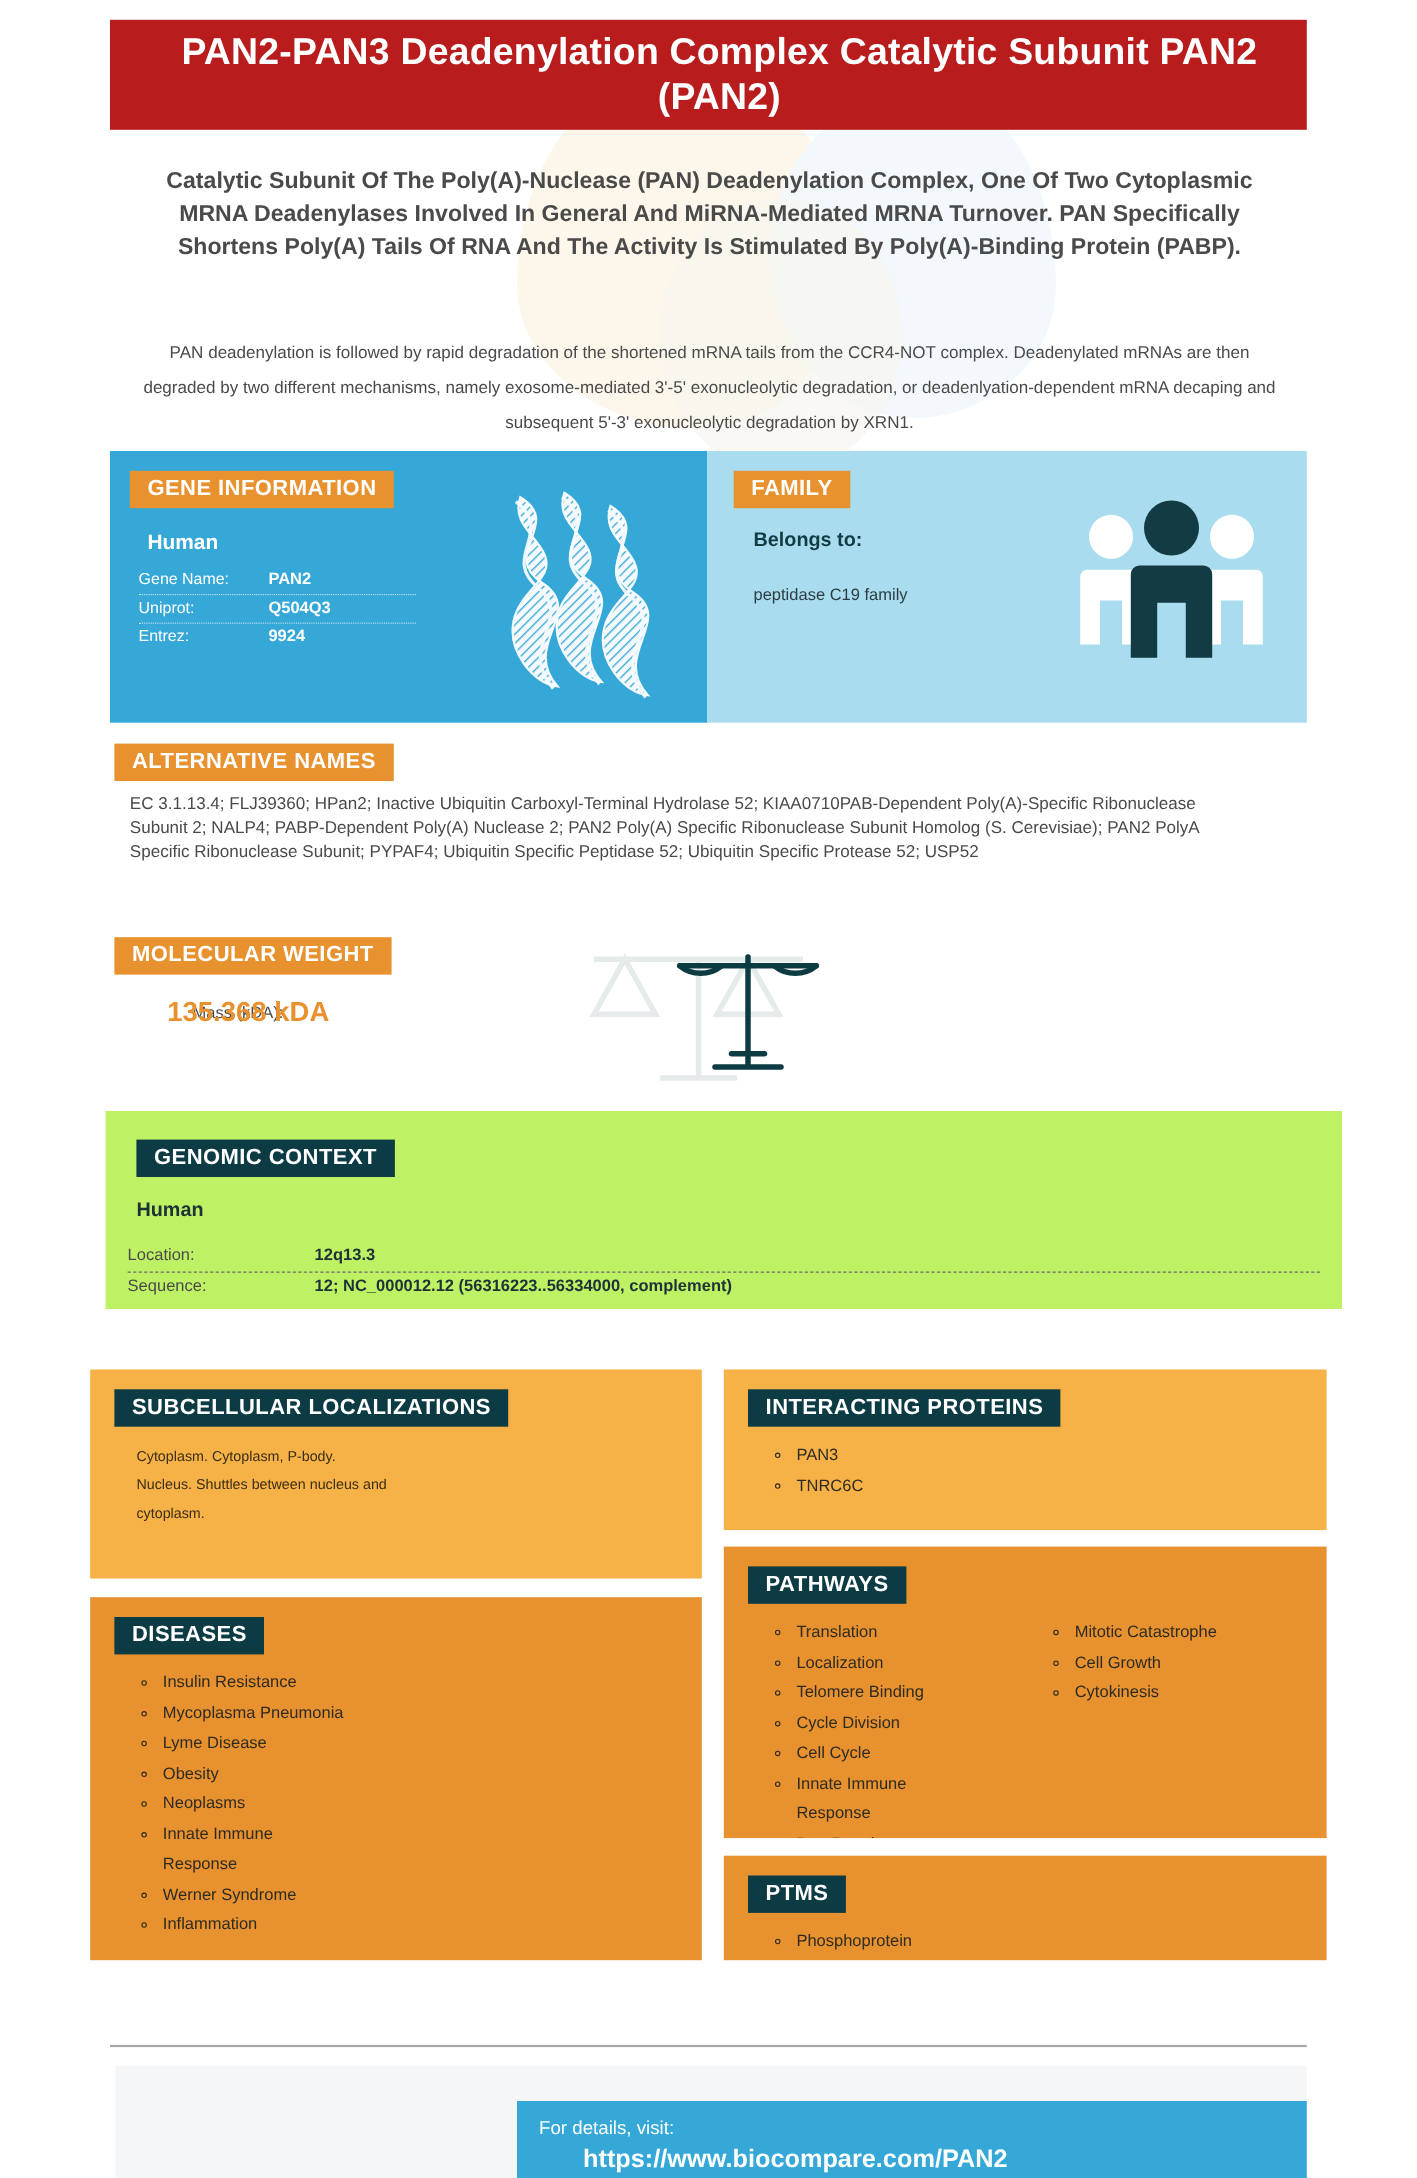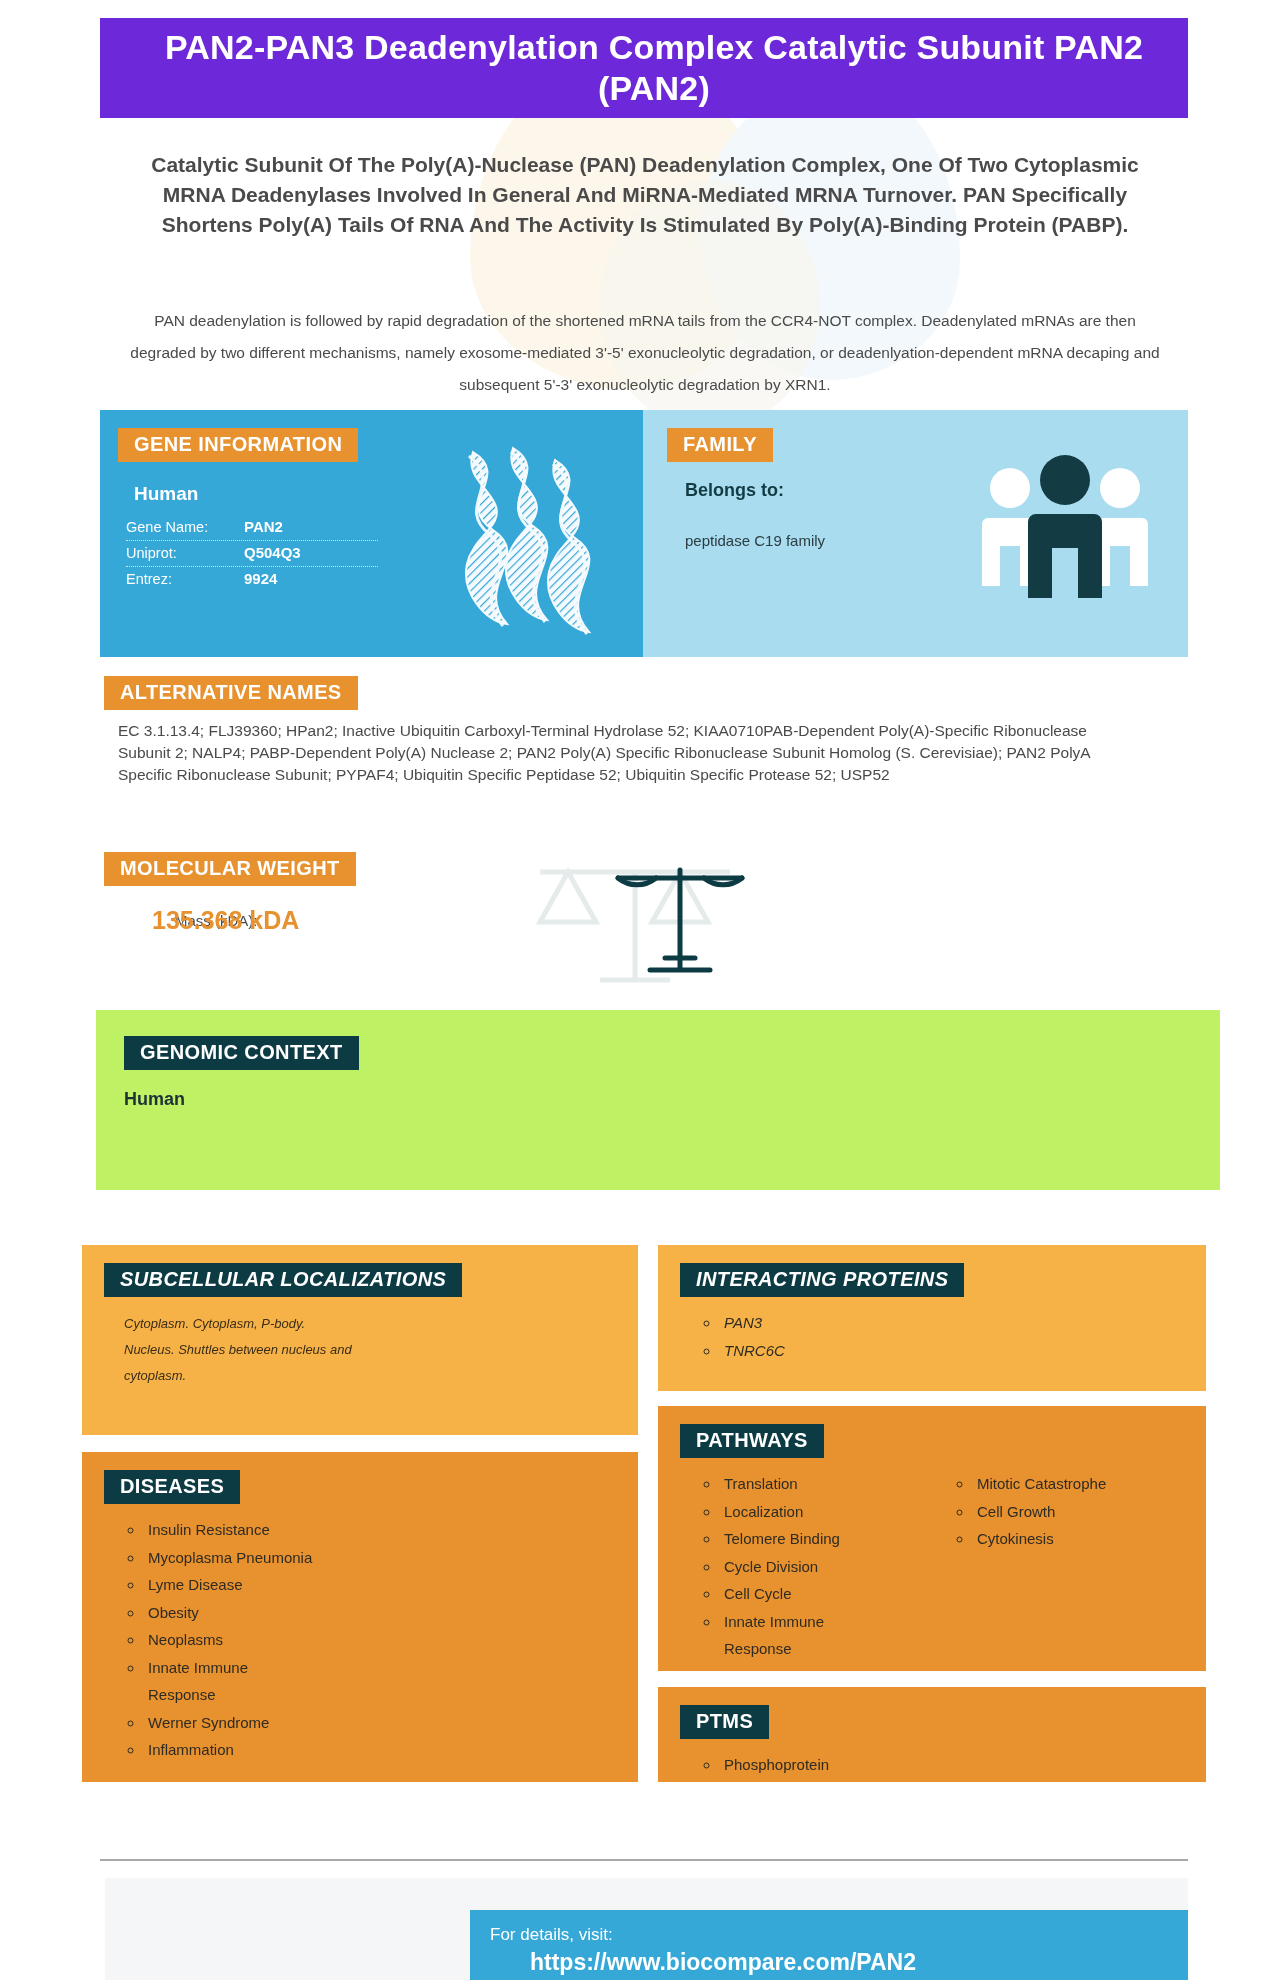--- a/index.html
+++ b/index.html
@@ -33,21 +33,21 @@
     position:absolute; left:600px; top:180px; width:220px; height:250px;
     background:#f7f5ef; border-radius:50%;
     opacity:.7;
   }
 
   .content { position:relative; z-index:2; }
 
   
   .title-banner {
     position:absolute; left:100px; top:18px; width:1088px; height:100px;
-    background:#6d28d9;
+    background:#b91c1c;
     display:flex; align-items:center; justify-content:center;
     text-align:center;
     padding-left:20px;
   }
   .title-banner h1 {
     margin:0; color:#ffffff; font-size:34px; line-height:41px;
     font-weight:bold; letter-spacing:.2px;
   }
 
   
@@ -152,21 +152,21 @@
   .gc-key { width:170px; font-size:15px; color:#4a4a4a; }
   .gc-val { font-size:15px; font-weight:bold; color:#1d3137; }
 
   
   .card { position:absolute; overflow:hidden; }
   .card .chip { position:absolute; left:22px; top:18px; }
   .card-body {
     position:absolute; left:0; top:58px; width:100%;
     padding:0 26px;
   }
-  .amber  { background:#f6b247;font-style:italic; }
+  .amber  { background:#f6b247; }
   .orange2{ background:#e8912f; }
 
   .card-text {
     font-size:13px; line-height:26px; color:#3b2d18;
     padding-left:16px; padding-top:8px;
   }
   ul.bullets {
     margin:6px 0 0 0; padding:0 0 0 36px; list-style:circle;
   }
   ul.bullets li {
@@ -310,20 +310,30 @@
         <path d="M8 16 A30 30 0 0 0 46 16"></path>
         <path d="M94 16 A30 30 0 0 0 132 16"></path>
         <line x1="40" y1="108" x2="100" y2="108"></line>
         <line x1="55" y1="96" x2="85" y2="96"></line>
       </g>
     </svg>
 
     <div class="genomic-panel">
       <span class="chip dark">GENOMIC CONTEXT</span>
       <div class="gc-species">Human</div>
+      <div class="gc-rows">
+        <div class="gc-row dashed">
+          <span class="gc-key">Location:</span>
+          <span class="gc-val">12q13.3</span>
+        </div>
+        <div class="gc-row">
+          <span class="gc-key">Sequence:</span>
+          <span class="gc-val">12; NC_000012.12 (56316223..56334000, complement)</span>
+        </div>
+      </div>
     </div>
 
     <div class="card amber" id="card-subcell">
       <span class="chip dark">SUBCELLULAR LOCALIZATIONS</span>
       <div class="card-body">
         <div class="card-text" style="max-width:250px;">Cytoplasm. Cytoplasm, P-body. Nucleus. Shuttles between nucleus and cytoplasm.</div>
       </div>
     </div>
 
     <div class="card amber" id="card-interacting">

